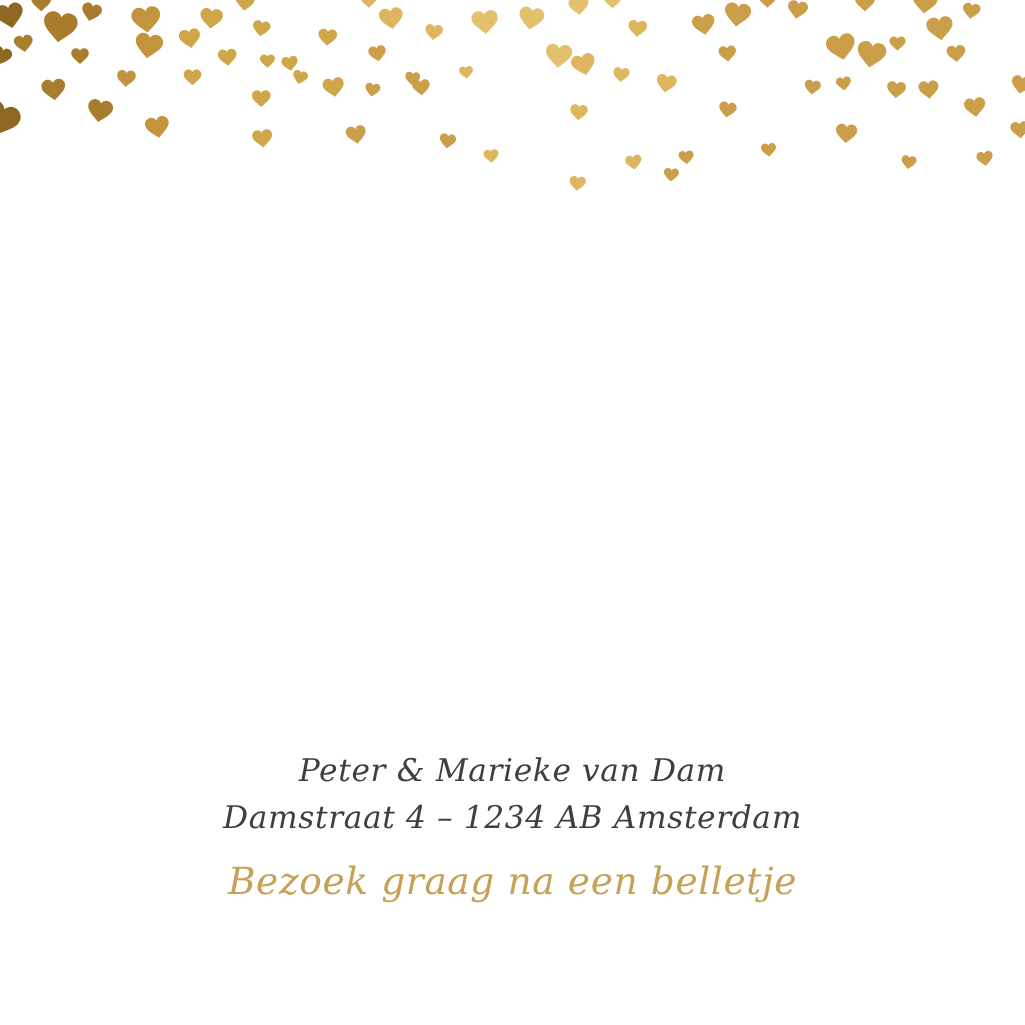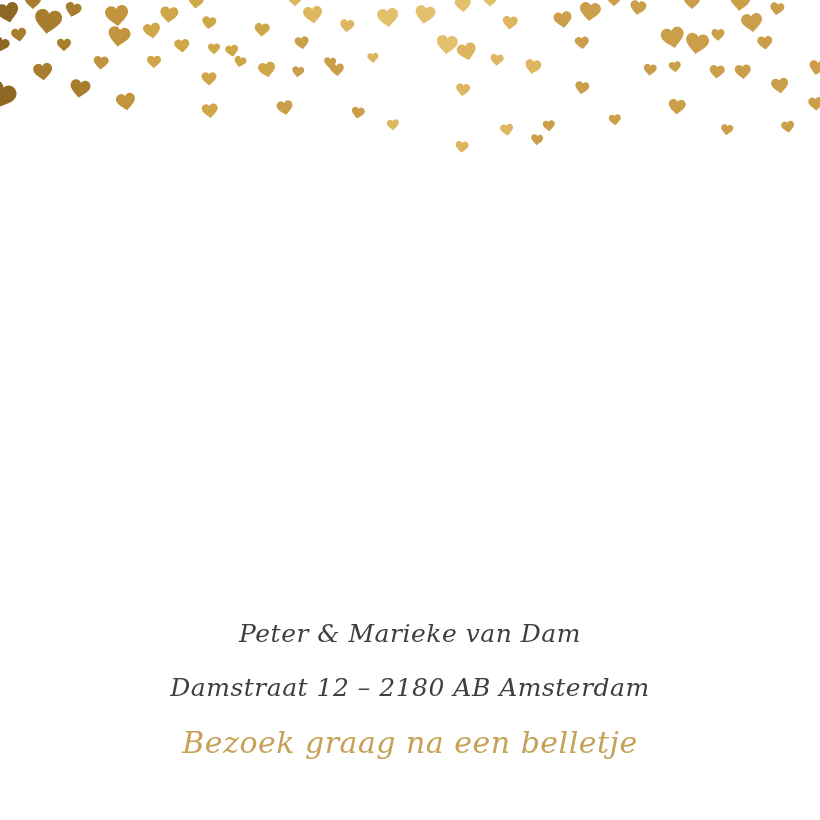--- a/index.html
+++ b/index.html
@@ -24,21 +24,21 @@
     display: block;
   }
   .text-block {
     position: absolute;
     top: 598px;
     left: 0;
     width: 820px;
     text-align: center;
   }
   .script-line {
-    margin: 17px;
+    margin: 0;
     font-family: "DejaVu Serif", serif;
     font-style: italic;
     font-size: 25px;
     line-height: 37px;
     letter-spacing: 0.5px;
     color: var(--text, #3f3f3f);
   }
   .gold-line {
     margin: 14px 0 0 0;
     font-family: "DejaVu Serif", serif;
@@ -129,16 +129,16 @@
       <path d="M16,28.5 C8,21 0,16 0,8.8 C0,3.9 3.9,0 8.8,0 C11.9,0 14.6,1.8 16,4.6 C17.4,1.8 20.1,0 23.2,0 C28.1,0 32,3.9 32,8.8 C32,16 24,21 16,28.5 Z" fill="#cb9e49" transform="translate(677 107) rotate(5) scale(0.531) translate(-16 -14.5)"></path>
       <path d="M16,28.5 C8,21 0,16 0,8.8 C0,3.9 3.9,0 8.8,0 C11.9,0 14.6,1.8 16,4.6 C17.4,1.8 20.1,0 23.2,0 C28.1,0 32,3.9 32,8.8 C32,16 24,21 16,28.5 Z" fill="#cb9e49" transform="translate(615 120) rotate(-5) scale(0.375) translate(-16 -14.5)"></path>
       <path d="M16,28.5 C8,21 0,16 0,8.8 C0,3.9 3.9,0 8.8,0 C11.9,0 14.6,1.8 16,4.6 C17.4,1.8 20.1,0 23.2,0 C28.1,0 32,3.9 32,8.8 C32,16 24,21 16,28.5 Z" fill="#cb9e49" transform="translate(727 130) rotate(7) scale(0.375) translate(-16 -14.5)"></path>
       <path d="M16,28.5 C8,21 0,16 0,8.8 C0,3.9 3.9,0 8.8,0 C11.9,0 14.6,1.8 16,4.6 C17.4,1.8 20.1,0 23.2,0 C28.1,0 32,3.9 32,8.8 C32,16 24,21 16,28.5 Z" fill="#cb9e49" transform="translate(788 127) rotate(-9) scale(0.406) translate(-16 -14.5)"></path>
       <path d="M16,28.5 C8,21 0,16 0,8.8 C0,3.9 3.9,0 8.8,0 C11.9,0 14.6,1.8 16,4.6 C17.4,1.8 20.1,0 23.2,0 C28.1,0 32,3.9 32,8.8 C32,16 24,21 16,28.5 Z" fill="#cb9e49" transform="translate(817 68) rotate(10) scale(0.500) translate(-16 -14.5)"></path>
       <path d="M16,28.5 C8,21 0,16 0,8.8 C0,3.9 3.9,0 8.8,0 C11.9,0 14.6,1.8 16,4.6 C17.4,1.8 20.1,0 23.2,0 C28.1,0 32,3.9 32,8.8 C32,16 24,21 16,28.5 Z" fill="#cb9e49" transform="translate(816 104) rotate(-5) scale(0.469) translate(-16 -14.5)"></path>
     </svg>
 
   <div class="text-block">
     <p class="script-line">Peter &amp; Marieke van Dam</p>
-    <p class="script-line">Damstraat 12 – 2180 AB Amsterdam</p>
+    <p class="script-line">Damstraat 4 – 1234 AB Amsterdam</p>
     <p class="gold-line">Bezoek graag na een belletje</p>
   </div>
 </div>
 
 </body></html>

